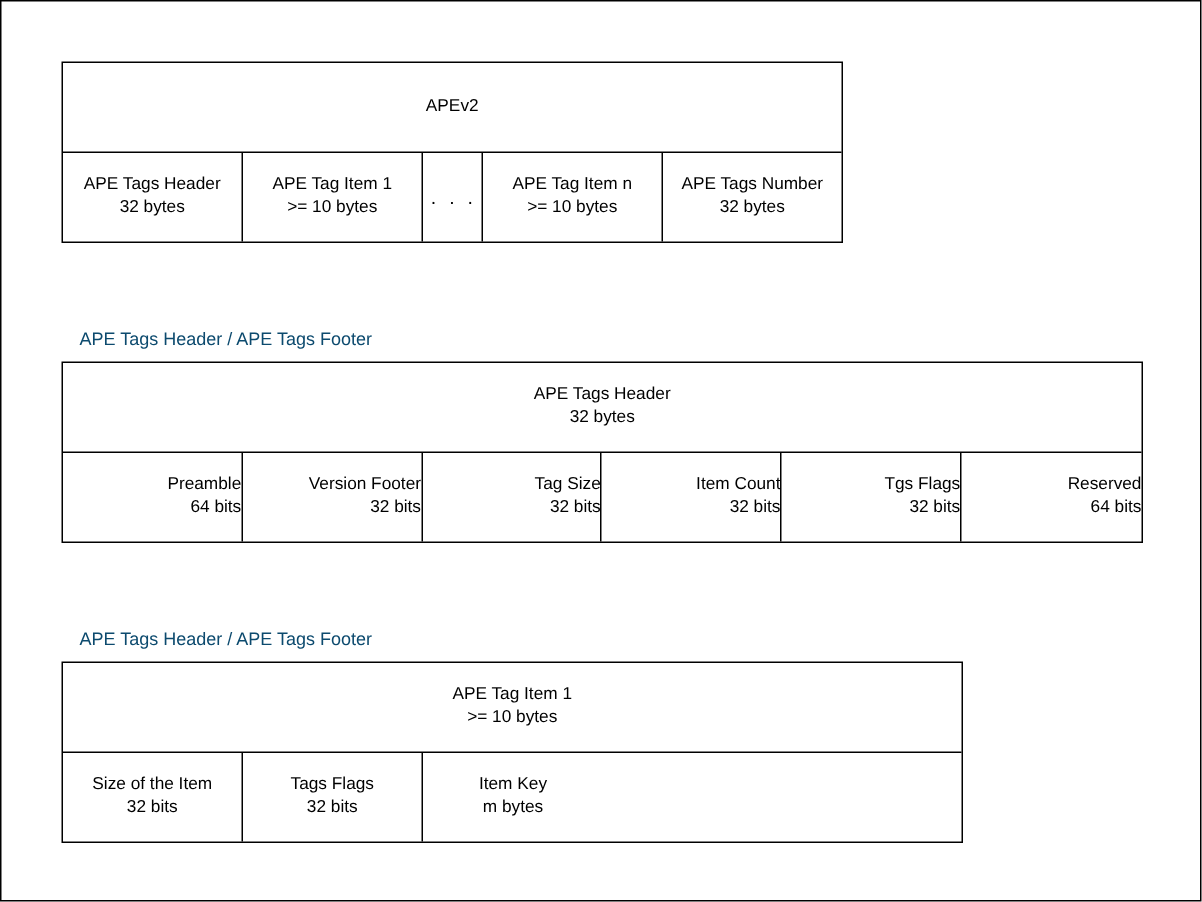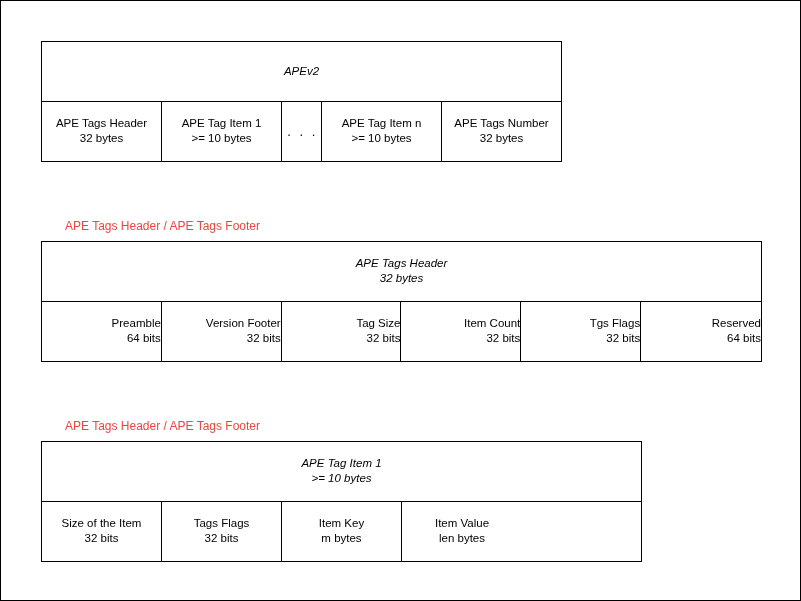--- a/index.html
+++ b/index.html
@@ -27,23 +27,22 @@
   }
 
   .diagram {
     position: absolute;
   }
 
   .caption {
     position: absolute;
     font-size: 12px;
     line-height: 14px;
-    color: #ef4444;
+    color: #0c4a6e;
     white-space: nowrap;
-    margin-left: 12px;
   }
 
   .table-box {
     position: absolute;
     box-sizing: border-box;
     border: 1.4px solid #000000;
     background: #ffffff;
     display: flex;
     flex-direction: column;
   }
@@ -80,21 +79,20 @@
   .cell-line {
     font-size: 11.5px;
     line-height: 15px;
     white-space: nowrap;
   }
 
   .title-line {
     font-size: 11.5px;
     line-height: 15px;
     white-space: nowrap;
-    font-style: italic;
   }
 
   .ellipsis-cell {
     letter-spacing: 2.5px;
     font-size: 13px;
     padding-left: 2px;
   }
 
   
   #diagram-apev2 .table-box {
@@ -248,22 +246,18 @@
           <span class="cell-line">Tags Flags</span>
           <span class="cell-line">32 bits</span>
         </div>
 
         <div class="cell">
           <span class="cell-line">Item Key</span>
           <span class="cell-line">m bytes</span>
         </div>
 
 
-        <div class="cell">
-          <span class="cell-line">Item Value</span>
-          <span class="cell-line">len bytes</span>
-        </div>
 
       </div>
     </div>
   </div>
 
 </div>
 
 </body></html>

